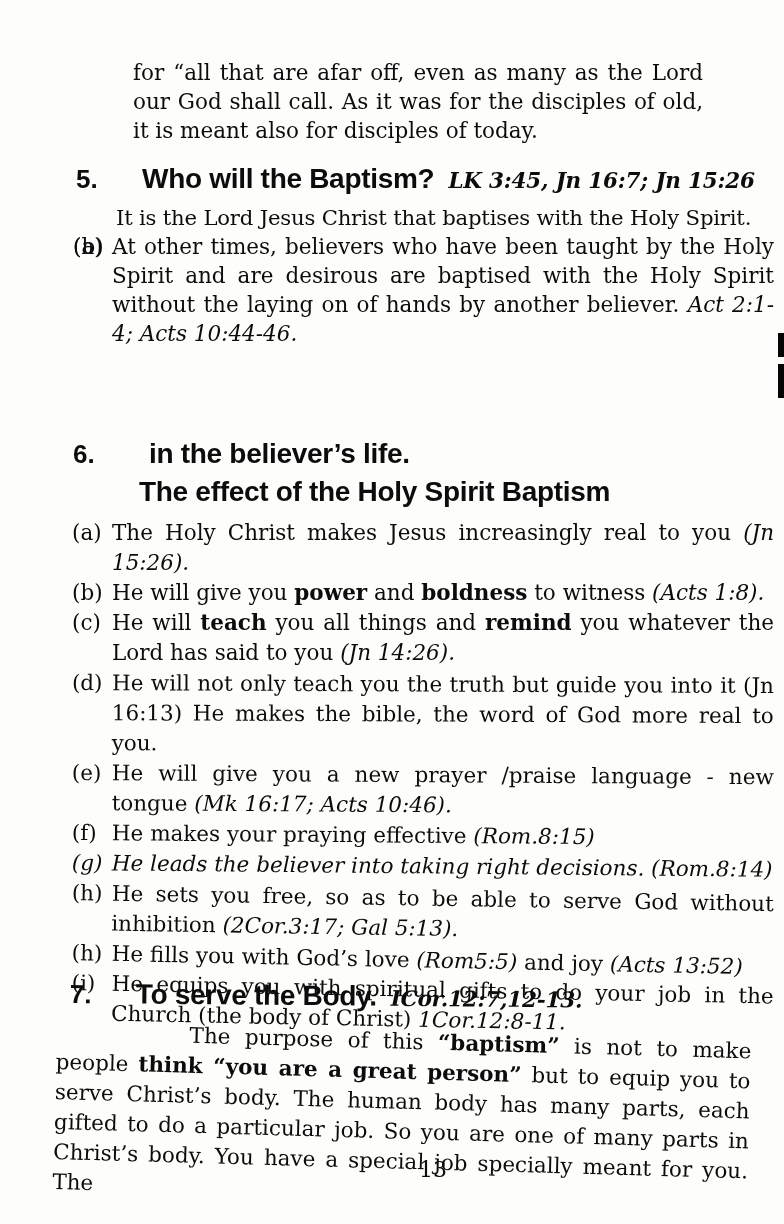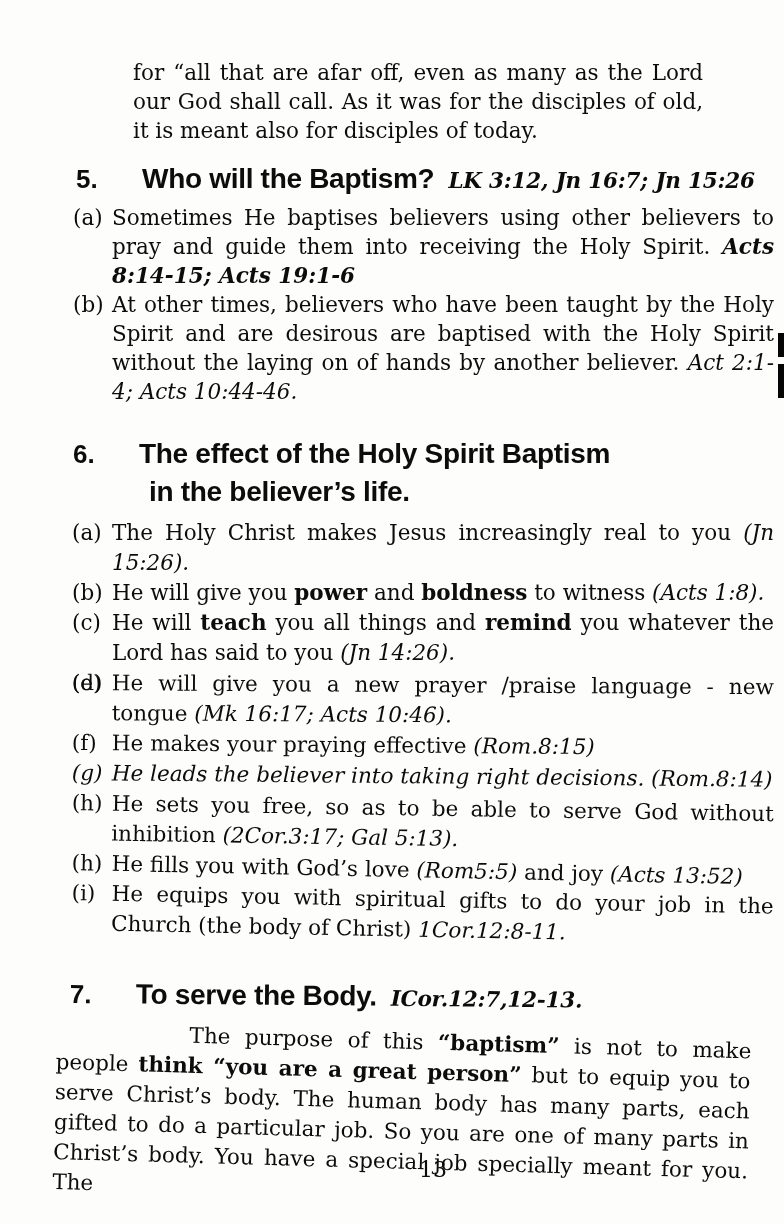--- a/index.html
+++ b/index.html
@@ -67,38 +67,39 @@
 </style>
 </head>
 <body>
 
 <div class="page" data-name="document-page">
   <div class="flow flow-top" data-name="content-top">
       <div class="block para" data-name="block-intro"><span data-name="text-segment">for “all that are afar off, even as many as the Lord our God shall call. As it was for the disciples of old, it is meant also for disciples of today.</span></div>
       <div class="block heading" data-name="block-h5">
         <span class="h-num" data-name="section-number">5.</span>
         <div class="h-body" data-name="section-heading-body">
-          <div class="h-line" data-name="section-title-line"><span class="h-title" data-name="section-title">Who will the Baptism?</span><span class="h-ref" data-name="scripture-reference">LK 3:12, Jn 16:7; Jn 15:26</span></div>
+          <div class="h-line" data-name="section-title-line"><span class="h-title" data-name="section-title">Who will the Baptism?</span><span class="h-ref" data-name="scripture-reference">LK 3:45, Jn 16:7; Jn 15:26</span></div>
         </div>
       </div>
-      <div class="block item" data-name="block-i5a"><span class="label" data-name="item-label">(a)</span><span class="itext" data-name="item-text"><span data-name="text-segment">Sometimes He baptises believers using other believers to pray and guide them into receiving the Holy Spirit. </span><span class="b i" data-name="text-segment">Acts 8:14-15; Acts 19:1-6</span></span></div>
+      <div class="block para" data-name="block-lead5"><span data-name="text-segment">It is the Lord Jesus Christ that baptises with the Holy Spirit.</span></div>
+      <div class="block item" data-name="block-i5a"><span class="label" data-name="item-label">(a)</span></div>
       <div class="block item" data-name="block-i5b"><span class="label" data-name="item-label">(b)</span><span class="itext" data-name="item-text"><span data-name="text-segment">At other times, believers who have been taught by the Holy Spirit and are desirous are baptised with the Holy Spirit without the laying on of hands by another believer. </span><span class="i" data-name="text-segment">Act 2:1-4; Acts 10:44-46.</span></span></div>
     </div>
   <div class="flow flow-mid" data-name="content-mid">
       <div class="block heading" data-name="block-h6">
         <span class="h-num" data-name="section-number">6.</span>
         <div class="h-body" data-name="section-heading-body">
+          <div class="h-line h-line2" data-name="section-title-line"><span class="h-title" data-name="section-title">in the believer’s life.</span></div>
           <div class="h-line" data-name="section-title-line"><span class="h-title" data-name="section-title">The effect of the Holy Spirit Baptism</span></div>
-          <div class="h-line h-line2" data-name="section-title-line"><span class="h-title" data-name="section-title">in the believer’s life.</span></div>
         </div>
       </div>
       <div class="block item" data-name="block-i6a"><span class="label" data-name="item-label">(a)</span><span class="itext" data-name="item-text"><span data-name="text-segment">The Holy Christ makes Jesus increasingly real to you </span><span class="i" data-name="text-segment">(Jn 15:26).</span></span></div>
       <div class="block item" data-name="block-i6b"><span class="label" data-name="item-label">(b)</span><span class="itext" data-name="item-text"><span data-name="text-segment">He will give you </span><span class="b " data-name="text-segment">power</span><span data-name="text-segment"> and </span><span class="b " data-name="text-segment">boldness</span><span data-name="text-segment"> to witness </span><span class="i" data-name="text-segment">(Acts 1:8).</span></span></div>
       <div class="block item" data-name="block-i6c"><span class="label" data-name="item-label">(c)</span><span class="itext" data-name="item-text"><span data-name="text-segment">He will </span><span class="b " data-name="text-segment">teach</span><span data-name="text-segment"> you all things and </span><span class="b " data-name="text-segment">remind</span><span data-name="text-segment"> you whatever the Lord has said to you </span><span class="i" data-name="text-segment">(Jn 14:26).</span></span></div>
-      <div class="block item" data-name="block-i6d"><span class="label" data-name="item-label">(d)</span></div>
+      <div class="block item" data-name="block-i6d"><span class="label" data-name="item-label">(d)</span><span class="itext" data-name="item-text"><span data-name="text-segment">He will not only teach you the truth but guide you into it (Jn 16:13) He makes the bible, the word of God more real to you.</span></span></div>
       <div class="block item" data-name="block-i6e"><span class="label" data-name="item-label">(e)</span><span class="itext" data-name="item-text"><span data-name="text-segment">He will give you a new prayer /praise language - new tongue </span><span class="i" data-name="text-segment">(Mk 16:17; Acts 10:46).</span></span></div>
       <div class="block item" data-name="block-i6f"><span class="label" data-name="item-label">(f)</span><span class="itext" data-name="item-text"><span data-name="text-segment">He makes your praying effective </span><span class="i" data-name="text-segment">(Rom.8:15)</span></span></div>
       <div class="block item" data-name="block-i6g"><span class="label" data-name="item-label">(g)</span><span class="itext" data-name="item-text"><span class="i" data-name="text-segment">He leads the believer into taking right decisions. (Rom.8:14)</span></span></div>
       <div class="block item" data-name="block-i6h1"><span class="label" data-name="item-label">(h)</span><span class="itext" data-name="item-text"><span data-name="text-segment"> He sets you free, so as to be able to serve God without inhibition </span><span class="i" data-name="text-segment">(2Cor.3:17; Gal 5:13).</span></span></div>
       <div class="block item" data-name="block-i6h2"><span class="label" data-name="item-label">(h)</span><span class="itext" data-name="item-text"><span data-name="text-segment">He fills you with God’s love </span><span class="i" data-name="text-segment">(Rom5:5)</span><span data-name="text-segment"> and joy </span><span class="i" data-name="text-segment">(Acts 13:52)</span></span></div>
       <div class="block item" data-name="block-i6i"><span class="label" data-name="item-label">(i)</span><span class="itext" data-name="item-text"><span data-name="text-segment">He equips you with spiritual gifts to do your job in the Church (the body of Christ) </span><span class="i" data-name="text-segment">1Cor.12:8-11.</span></span></div>
     </div>
   <div class="flow flow-bottom" data-name="content-bottom">
       <div class="block heading" data-name="block-h7">
         <span class="h-num" data-name="section-number">7.</span>

